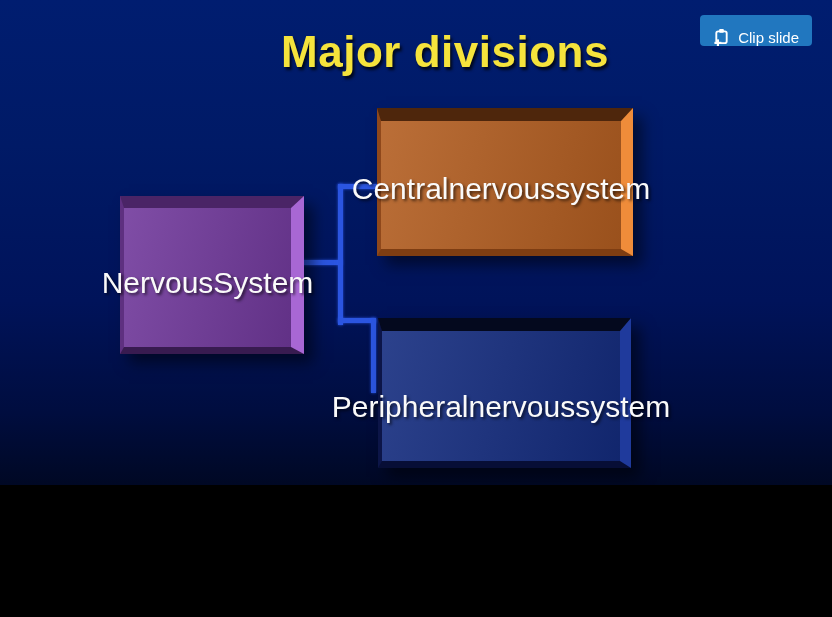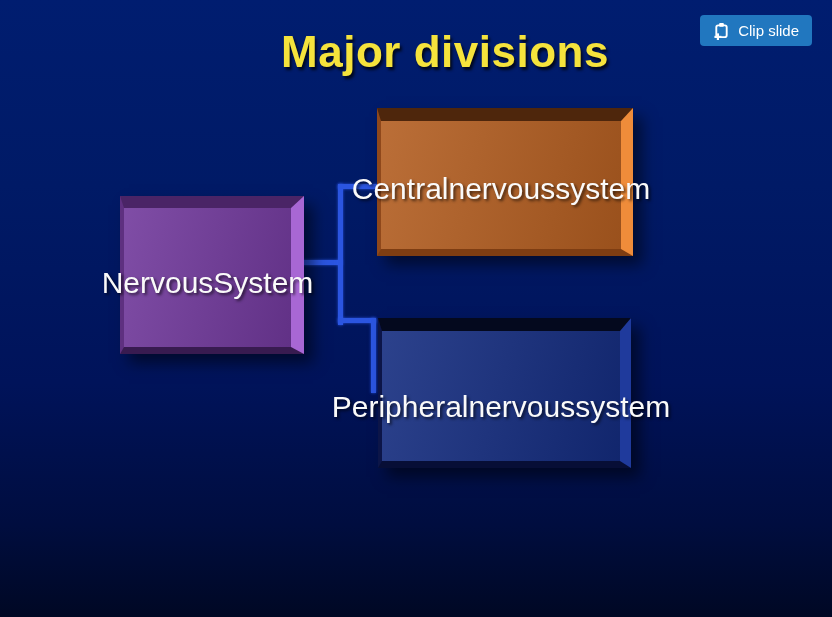--- a/index.html
+++ b/index.html
@@ -1,28 +1,28 @@
 <!DOCTYPE html>
 <html><head>
 <meta charset="utf-8">
 <style>
   html,body{margin:0;padding:0;background:#000;}
   .slide{
-    position:relative;width:832px;height:617px;overflow:hidden;
+    position:relative;width:832px;height:485px;overflow:hidden;
     font-family:"Liberation Sans",sans-serif;
     background:linear-gradient(180deg,#001d70 0%,#001a66 30%,#00135a 62%,#000d3f 85%,#000824 100%);
   }
   .slide-title{
     position:absolute;top:27px;left:445px;transform:translateX(-50%);
     font-size:44px;font-weight:bold;letter-spacing:0.5px;white-space:nowrap;
     text-shadow:2px 3px 3px rgba(0,0,0,0.75);
   }
   .clip-btn{
     position:absolute;top:15px;right:20px;height:31px;
-    display:flex;align-items:center;gap:8px;padding:0 13px;
+    display:flex;align-items:flex-end;gap:8px;padding:0 13px;
     border:none;border-radius:4px;color:#fff;font-size:15px;
     font-family:"Liberation Sans",sans-serif;cursor:pointer;
   }
   .clip-btn svg{display:block;}
   .box{
     position:absolute;box-sizing:border-box;border-style:solid;
     display:flex;align-items:center;justify-content:center;
     color:#fafafa;font-size:30px;text-align:center;
     text-shadow:2px 2px 3px rgba(0,0,0,0.6);
     box-shadow:9px 9px 14px rgba(0,0,0,0.5);

